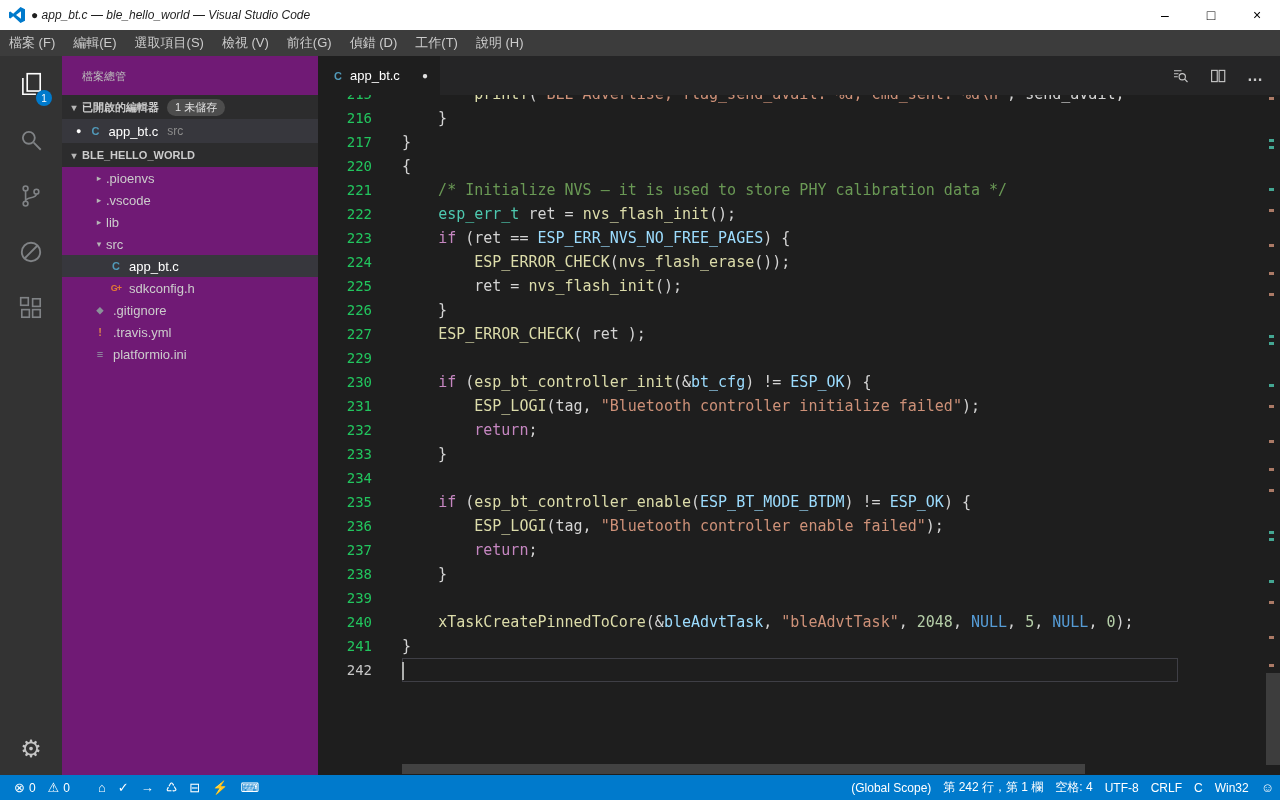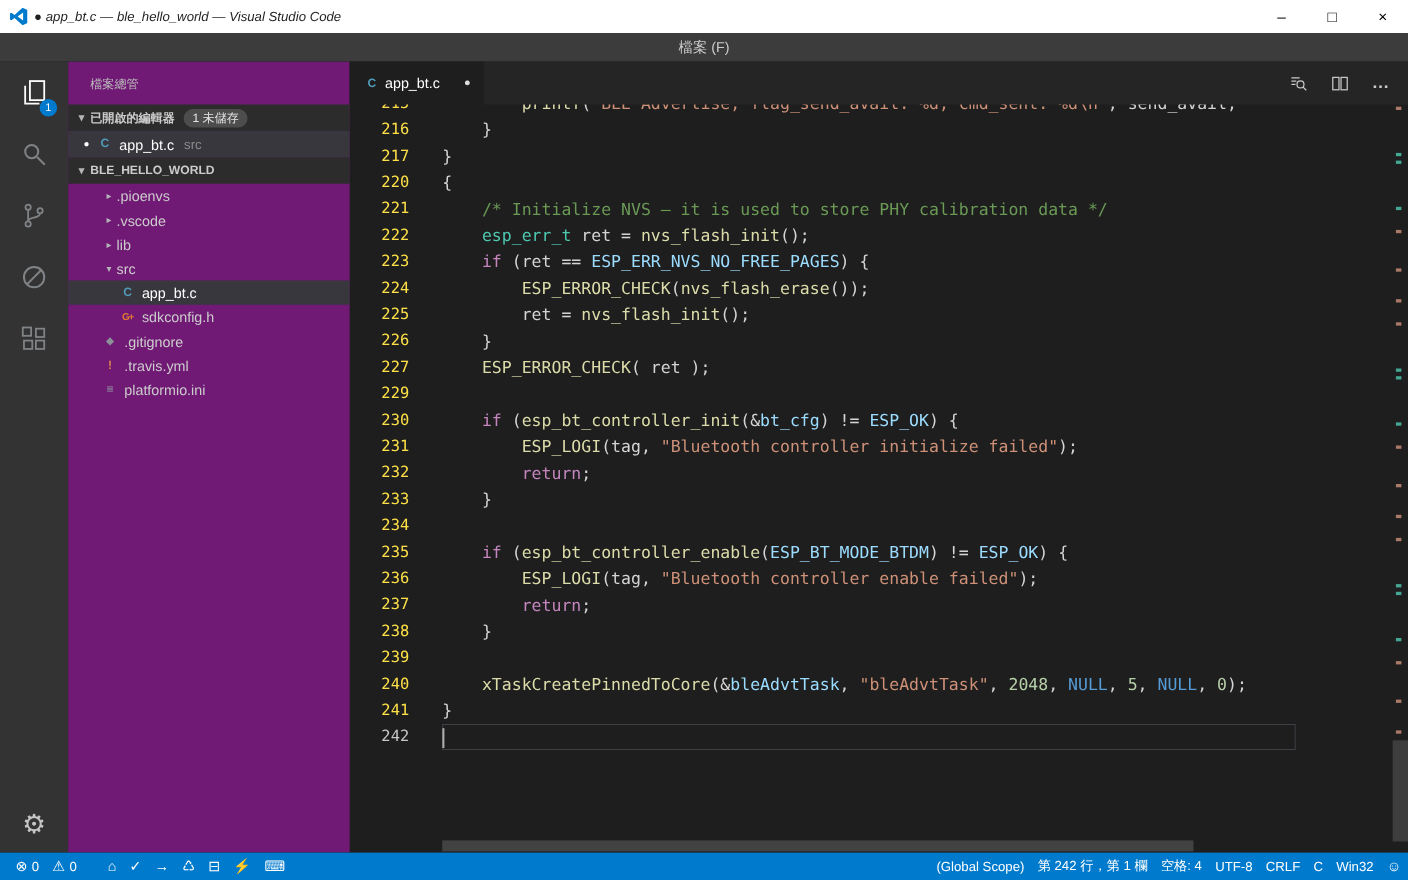--- a/index.html
+++ b/index.html
@@ -7,21 +7,21 @@
     font-family:"Liberation Sans", sans-serif; background:#1e1e1e; }
 
   
   .titlebar { height:30px; background:#ffffff; color:#1f1f1f; display:flex; align-items:center; font-size:12px; }
   .logo { margin:0 6px 0 9px; flex:none; }
   .title-text { white-space:nowrap;font-style:italic; }
   .tb-spacer { flex:1; }
   .win-btn { width:46px; height:30px; display:flex; align-items:center; justify-content:center; font-size:14px; color:#000; }
 
   
-  .menubar { height:26px; background:#3c3c3c; color:#cccccc; display:flex; align-items:center; font-size:13px;flex-direction:column; }
+  .menubar { height:26px; background:#3c3c3c; color:#cccccc; display:flex; align-items:center; font-size:13px; }
   .menu-item { padding:0 9px; height:26px; line-height:26px; white-space:nowrap; }
 
   
   .main { display:flex; height:719px; overflow:hidden; }
 
   
   .activitybar { width:62px; background:#333333; display:flex; flex-direction:column; align-items:center; flex:none; }
   .act-item { width:62px; height:56px; display:flex; align-items:center; justify-content:center; color:#808386; position:relative; }
   .act-item.active { color:#ffffff; }
   .act-item svg { display:block; }
@@ -60,21 +60,21 @@
   .tab .file-icon { margin-right:4px; }
   .tab-dirty { margin-left:22px; font-size:10px; color:#e0e0e0; }
   .tab-actions { margin-left:auto; display:flex; align-items:center; gap:20px; padding-right:16px; color:#c9c9c9; }
   .more-dots { font-size:16px; font-weight:bold; letter-spacing:1px; line-height:10px; }
 
   .code-region { flex:1; display:flex; position:relative; overflow:hidden; }
   .code-scroll { flex:1; position:relative; overflow:hidden; min-width:0; }
   .code-content { position:absolute; top:-13px; left:0; right:0; }
   .code-line { display:flex; height:24px; line-height:24px;
     font-family:"DejaVu Sans Mono","Liberation Mono",monospace; font-size:15px; }
-  .gutter-num { width:84px; padding-right:30px; text-align:right; color:#fde047; font-size:14px; flex:none; }
+  .gutter-num { width:84px; padding-right:30px; text-align:right; color:#22c55e; font-size:14px; flex:none; }
   .code-line.cur .gutter-num { color:#c6c6c6; }
   .line-body { flex:1; white-space:pre; overflow:hidden; }
   .code-line.cur .line-body { box-shadow:inset 0 0 0 1px #3f3f46; }
   .cursor { display:inline-block; width:2px; height:18px; background:#aeafad; vertical-align:middle; }
   .tk { white-space:pre; }
   .tk-plain { color:#d4d4d4; }
   .tk-kw    { color:#569cd6; }
   .tk-ctrl  { color:#c586c0; }
   .tk-fn    { color:#dcdcaa; }
   .tk-type  { color:#4ec9b0; }

